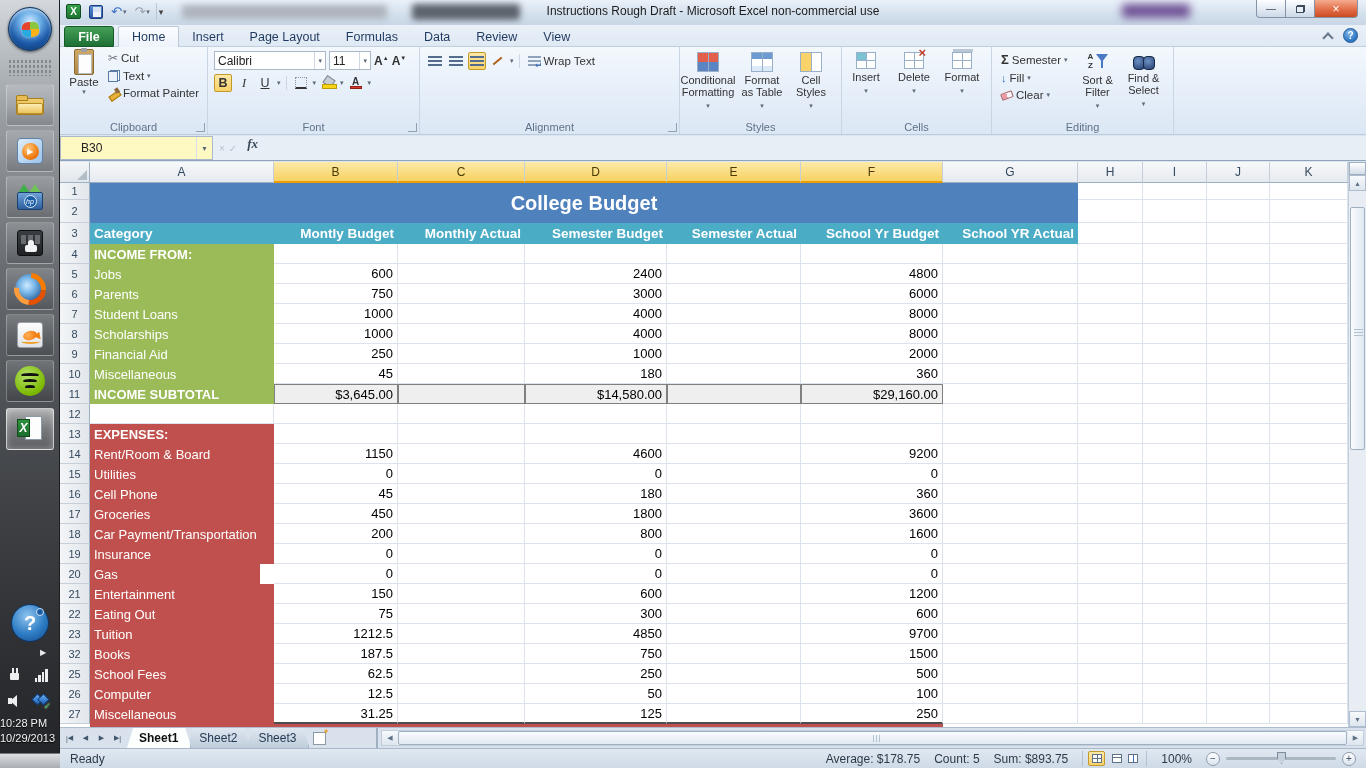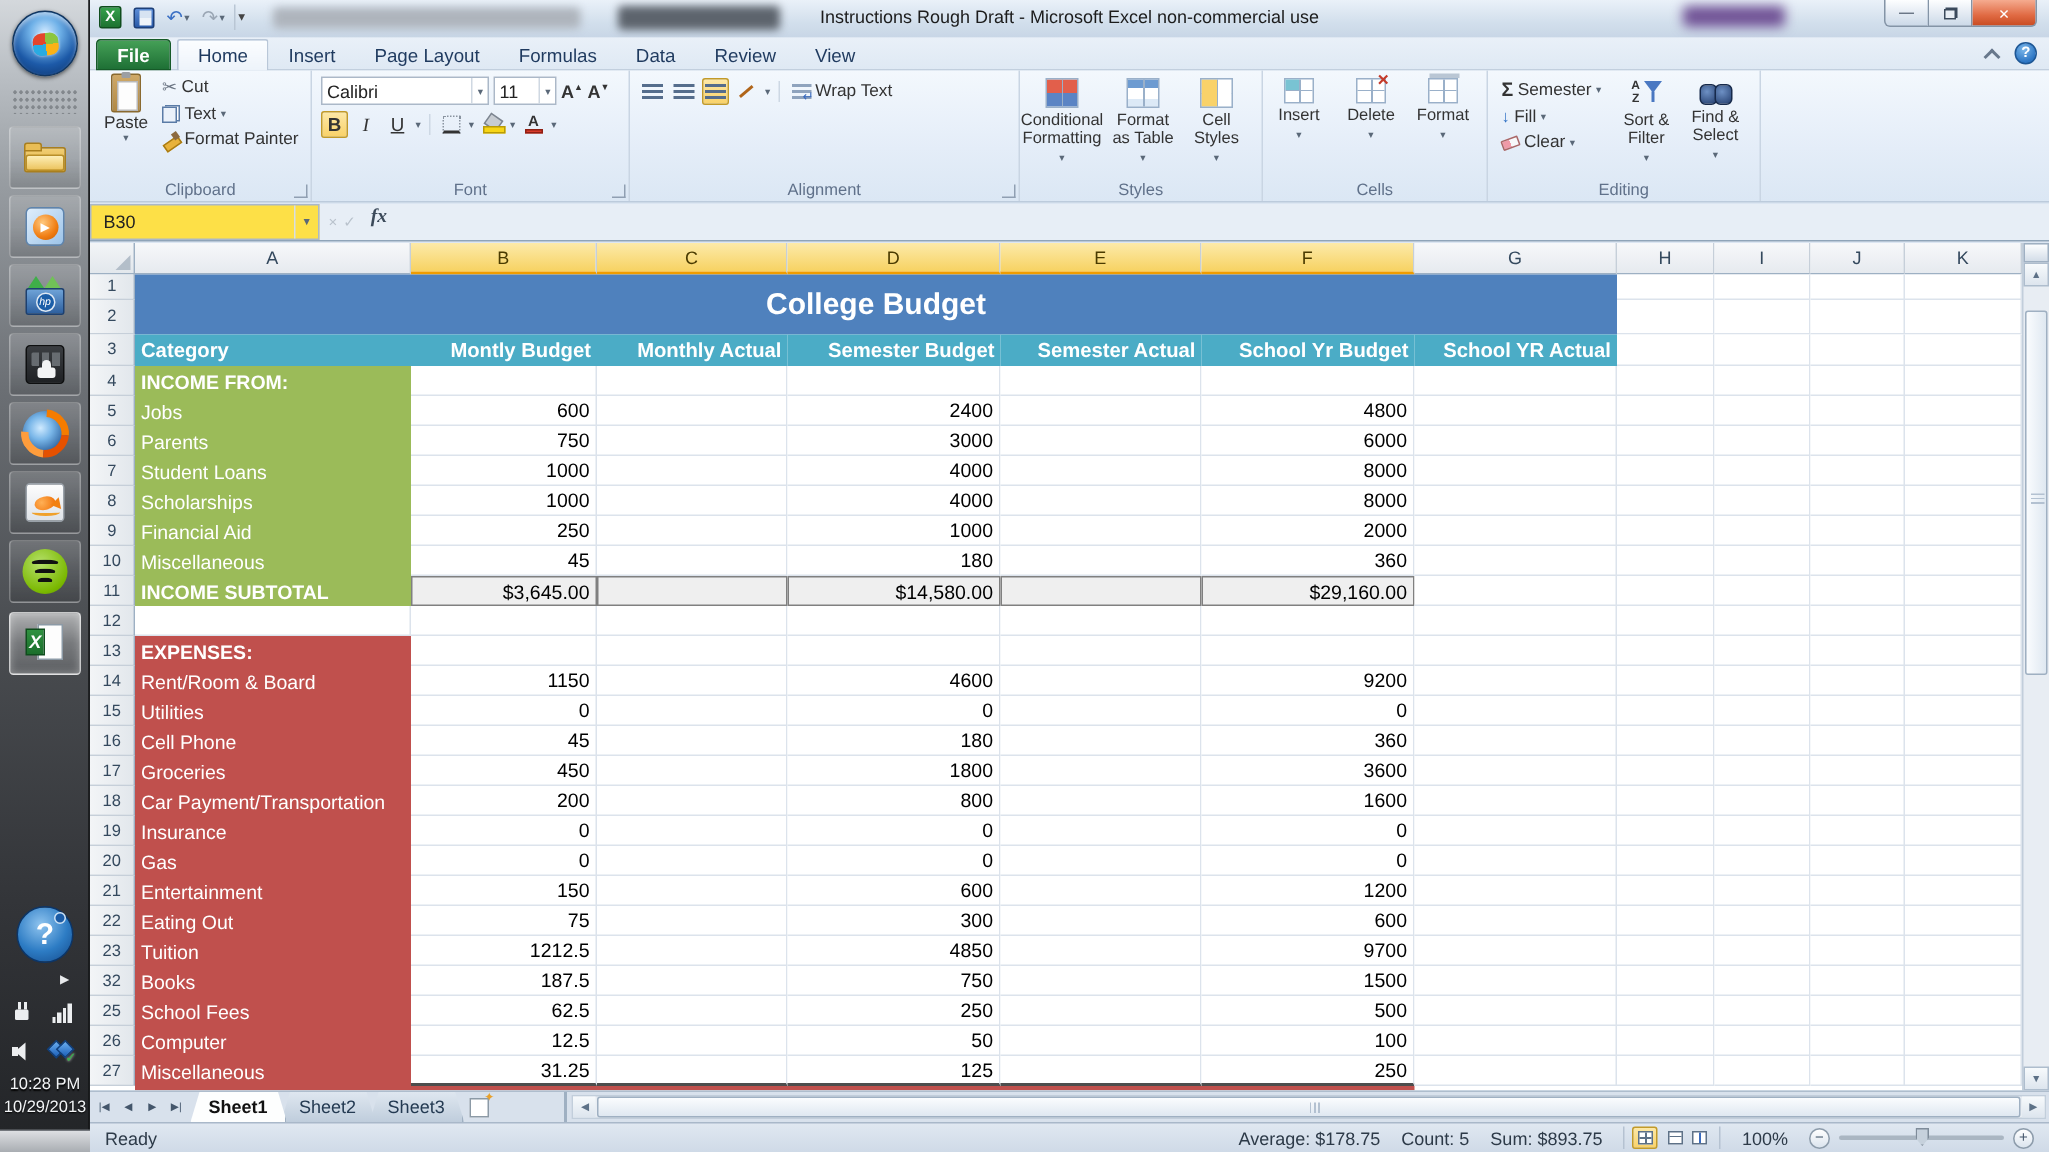--- a/index.html
+++ b/index.html
@@ -79,21 +79,21 @@
   .ic-bars { display:flex; align-items:flex-end; gap:1px; height:14px; }
   .ic-bars i { width:2.5px; background:#eceef0; display:block; }
   .ic-bars i:nth-child(1){height:4px;} .ic-bars i:nth-child(2){height:7px;} .ic-bars i:nth-child(3){height:10px;} .ic-bars i:nth-child(4){height:13px;}
   .ic-speaker { position:relative; width:14px; height:12px; }
   .ic-speaker .sq { position:absolute; left:0; top:3px; width:4px; height:6px; background:#eceef0; }
   .ic-speaker .tri { position:absolute; left:2px; top:0; width:0; height:0; border-top:6px solid transparent; border-bottom:6px solid transparent; border-right:7px solid #eceef0; }
   .ic-dropbox { position:relative; width:16px; height:16px; }
   .ic-dropbox .d1,.ic-dropbox .d2 { position:absolute; width:9px; height:9px; transform:rotate(45deg); background:linear-gradient(135deg,#6aaef0,#1b5fb8); border:1px solid #10407e; }
   .ic-dropbox .d1 { left:0; top:2px; } .ic-dropbox .d2 { left:6px; top:2px; }
   .ic-dropbox .chk { position:absolute; right:-2px; bottom:-2px; color:#39b54a; font-size:9px; font-weight:bold; text-shadow:0 0 2px #fff; }
-  .tb-clock { position:absolute; left:0; top:716px; width:60px; text-align:center; color:#f2f4f6; font-size:11px; line-height:15px; cursor:pointer; text-shadow:0 1px 1px #000; }
+  .tb-clock { position:absolute; left:0; top:716px; width:60px; text-align:left; color:#f2f4f6; font-size:11px; line-height:15px; cursor:pointer; text-shadow:0 1px 1px #000; }
   .show-desktop { position:absolute; left:0; top:753px; width:60px; height:15px;
     background:linear-gradient(#dddfe2,#a9adb2); border-top:1px solid #73777c; cursor:pointer; }
 
   
   #excel { position:absolute; left:60px; top:0; width:1306px; height:768px; background:#dce6f2; }
 
   
   #titlebar { position:absolute; left:0; top:0; width:1306px; height:25px;
     background:linear-gradient(#eaf1f9,#d2dfec 60%,#c8d6e6); }
   .qat { position:absolute; left:4px; top:3px; display:flex; align-items:center; gap:4px; }
@@ -219,21 +219,21 @@
   .ic-sort { position:relative; width:20px; height:20px; }
   .ic-sort .let { position:absolute; left:0; top:0; font-size:8px; font-weight:bold; color:#333; line-height:9px; }
   .ic-sort .fun { position:absolute; right:0; top:2px; width:0; height:0; border-left:6px solid transparent; border-right:6px solid transparent; border-top:8px solid #4a78c2; }
   .ic-sort .stem { position:absolute; right:5px; top:9px; width:2px; height:7px; background:#4a78c2; }
   .ic-find { position:relative; width:22px; height:18px; }
   .ic-find:before,.ic-find:after { content:""; position:absolute; top:4px; width:10px; height:12px; background:radial-gradient(circle at 40% 35%,#6d90c4,#243e6e); border-radius:4px; border:1px solid #16294a; }
   .ic-find:before { left:0; } .ic-find:after { right:0; }
 
   
   #formulabar { position:absolute; left:0; top:136px; width:1306px; height:25px; background:#e7eef6; border-bottom:1px solid #8fa4b8; display:flex; align-items:stretch; }
-  #namebox { width:153px; background:#fde047; border:1px solid #abb8c8; display:flex; align-items:center; font-size:12px; color:#222; padding-left:8px; cursor:text; }
+  #namebox { width:153px; background:#fef9c3; border:1px solid #abb8c8; display:flex; align-items:center; font-size:12px; color:#222; padding-left:20px; cursor:text; }
   #namebox .nb-caret { margin-left:auto; font-size:7px; color:#5a6878; padding:0 4px; border-left:1px solid #d7dee6; align-self:stretch; display:flex; align-items:center; cursor:pointer; }
   .fx-btns { display:flex; align-items:center; gap:4px; padding:0 6px; color:#b9c2cc; font-size:10px; }
   .fx-glyph { font-family:"Liberation Serif",serif; font-style:italic; font-weight:bold; color:#3c4a5a; font-size:13px; padding:0 4px; cursor:pointer; }
   #formula-input { flex:1; background:#fff; border-top:1px solid #abb8c8; display:flex; align-items:center; font-size:12.5px; color:#111; padding-left:8px; cursor:text; border-left:1px solid #d7dee6; }
 
   
   #sheet { position:absolute; left:0; top:162px; width:1288px; height:565px; background:#fff; overflow:hidden; }
   .cell { position:absolute; box-sizing:border-box; font-size:13px; color:#000; display:flex; align-items:center; overflow:hidden; white-space:nowrap; }
   .white { background:#fff; border-right:1px solid #dce3ec; border-bottom:1px solid #dce3ec; cursor:cell; }
   .numv { justify-content:flex-end; padding-right:4px; }
@@ -905,21 +905,21 @@
         <div class="cell white numv" style="left: 607px; top: 362px; width: 134px; height: 20px;"></div>
         <div class="cell white numv" style="left: 741px; top: 362px; width: 142px; height: 20px;">1600</div>
         <div class="cell white numv" style="left: 883px; top: 362px; width: 135px; height: 20px;"></div>
         <div class="cell red" style="left: 30px; top: 382px; width: 212px; height: 20px;">Insurance</div>
         <div class="cell white numv" style="left: 214px; top: 382px; width: 124px; height: 20px;">0</div>
         <div class="cell white numv" style="left: 338px; top: 382px; width: 127px; height: 20px;"></div>
         <div class="cell white numv" style="left: 465px; top: 382px; width: 142px; height: 20px;">0</div>
         <div class="cell white numv" style="left: 607px; top: 382px; width: 134px; height: 20px;"></div>
         <div class="cell white numv" style="left: 741px; top: 382px; width: 142px; height: 20px;">0</div>
         <div class="cell white numv" style="left: 883px; top: 382px; width: 135px; height: 20px;"></div>
-        <div class="cell red" style="left: 30px; top: 402px; width: 184px; height: 20px;">Gas</div>
+        <div class="cell red" style="left: 30px; top: 402px; width: 170px; height: 20px;">Gas</div>
         <div class="cell white numv" style="left: 214px; top: 402px; width: 124px; height: 20px;">0</div>
         <div class="cell white numv" style="left: 338px; top: 402px; width: 127px; height: 20px;"></div>
         <div class="cell white numv" style="left: 465px; top: 402px; width: 142px; height: 20px;">0</div>
         <div class="cell white numv" style="left: 607px; top: 402px; width: 134px; height: 20px;"></div>
         <div class="cell white numv" style="left: 741px; top: 402px; width: 142px; height: 20px;">0</div>
         <div class="cell white numv" style="left: 883px; top: 402px; width: 135px; height: 20px;"></div>
         <div class="cell red" style="left: 30px; top: 422px; width: 184px; height: 20px;">Entertainment</div>
         <div class="cell white numv" style="left: 214px; top: 422px; width: 124px; height: 20px;">150</div>
         <div class="cell white numv" style="left: 338px; top: 422px; width: 127px; height: 20px;"></div>
         <div class="cell white numv" style="left: 465px; top: 422px; width: 142px; height: 20px;">600</div>

